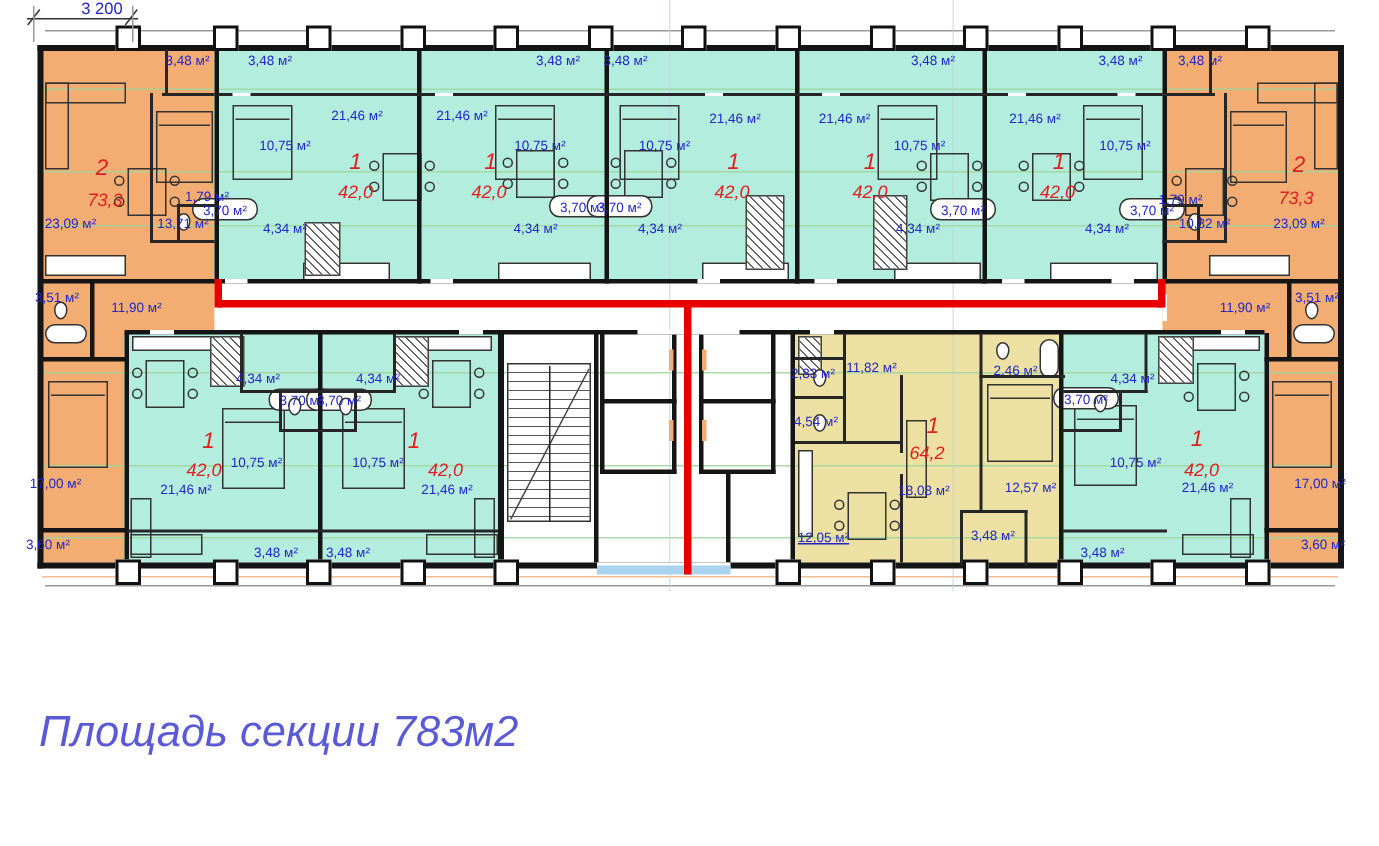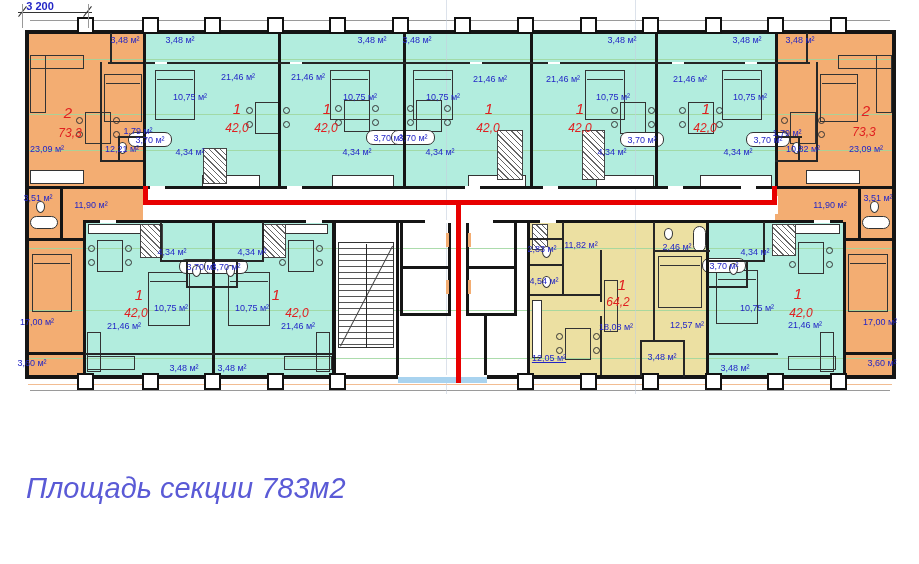--- a/index.html
+++ b/index.html
@@ -29,21 +29,21 @@
   .pil{z-index:5;width:17px;background:#fff;border:2px solid #111;}
   .gap{z-index:5;background:#fff;}
   .blue-strip{z-index:6;}
   .redline{z-index:7;}
   .al{z-index:8;transform:translate(-50%,-50%);font-size:9px;white-space:nowrap;}
   .un{z-index:8;transform:translate(-50%,-50%);font-style:italic;font-size:15px;font-weight:500;white-space:nowrap;}
   .ua{font-size:12px;}
   .topline{z-index:0;height:1px;background:#9a9a9a;}
   .dim{position:absolute;z-index:9;}
   .dim div{position:absolute;}
-  .dim-text{left:12px;top:0px;width:56px;text-align:center;font-size:11px;font-weight:bold;}
+  .dim-text{left:40px;top:0px;width:56px;text-align:center;font-size:11px;}
   .dim-line{left:18px;top:12px;width:74px;height:1px;background:#333;}
   .dim-tick{width:13px;height:1px;background:#333;transform:rotate(-52deg);}
   .dim-ext{width:1px;height:24px;background:#999;top:4px;}
   .stats{position:absolute;left:26px;top:406px;font-style:italic;font-size:29px;
          line-height:33px;white-space:pre;z-index:9;}
   .stats-line{position:static;}
 </style>
 </head>
 <body>
 
@@ -338,21 +338,21 @@
       <div class="al" style="left: 413px; top: 138px; width: auto; height: auto; color: rgb(35, 38, 198);">3,70 м²</div>
       <div class="al" style="left: 642px; top: 140px; width: auto; height: auto; color: rgb(35, 38, 198);">3,70 м²</div>
       <div class="al" style="left: 768px; top: 140px; width: auto; height: auto; color: rgb(35, 38, 198);">3,70 м²</div>
       <div class="al" style="left: 190px; top: 152px; width: auto; height: auto; color: rgb(35, 38, 198);">4,34 м²</div>
       <div class="al" style="left: 357px; top: 152px; width: auto; height: auto; color: rgb(35, 38, 198);">4,34 м²</div>
       <div class="al" style="left: 440px; top: 152px; width: auto; height: auto; color: rgb(35, 38, 198);">4,34 м²</div>
       <div class="al" style="left: 612px; top: 152px; width: auto; height: auto; color: rgb(35, 38, 198);">4,34 м²</div>
       <div class="al" style="left: 738px; top: 152px; width: auto; height: auto; color: rgb(35, 38, 198);">4,34 м²</div>
       <div class="al" style="left: 138px; top: 131px; width: auto; height: auto; color: rgb(35, 38, 198);">1,79 м²</div>
       <div class="al" style="left: 787px; top: 133px; width: auto; height: auto; color: rgb(35, 38, 198);">1,79 м²</div>
-      <div class="al" style="left: 122px; top: 149px; width: auto; height: auto; color: rgb(35, 38, 198);">12,21 м²</div>
+      <div class="al" style="left: 122px; top: 149px; width: auto; height: auto; color: rgb(35, 38, 198);">13,71 м²</div>
       <div class="al" style="left: 803px; top: 149px; width: auto; height: auto; color: rgb(35, 38, 198);">10,82 м²</div>
       <div class="al" style="left: 47px; top: 149px; width: auto; height: auto; color: rgb(35, 38, 198);">23,09 м²</div>
       <div class="al" style="left: 866px; top: 149px; width: auto; height: auto; color: rgb(35, 38, 198);">23,09 м²</div>
       <div class="al" style="left: 38px; top: 198px; width: auto; height: auto; color: rgb(35, 38, 198);">3,51 м²</div>
       <div class="al" style="left: 878px; top: 198px; width: auto; height: auto; color: rgb(35, 38, 198);">3,51 м²</div>
       <div class="al" style="left: 91px; top: 205px; width: auto; height: auto; color: rgb(35, 38, 198);">11,90 м²</div>
       <div class="al" style="left: 830px; top: 205px; width: auto; height: auto; color: rgb(35, 38, 198);">11,90 м²</div>
       <div class="al" style="left: 37px; top: 322px; width: auto; height: auto; color: rgb(35, 38, 198);">17,00 м²</div>
       <div class="al" style="left: 880px; top: 322px; width: auto; height: auto; color: rgb(35, 38, 198);">17,00 м²</div>
       <div class="al" style="left: 32px; top: 363px; width: auto; height: auto; color: rgb(35, 38, 198);">3,60 м²</div>

